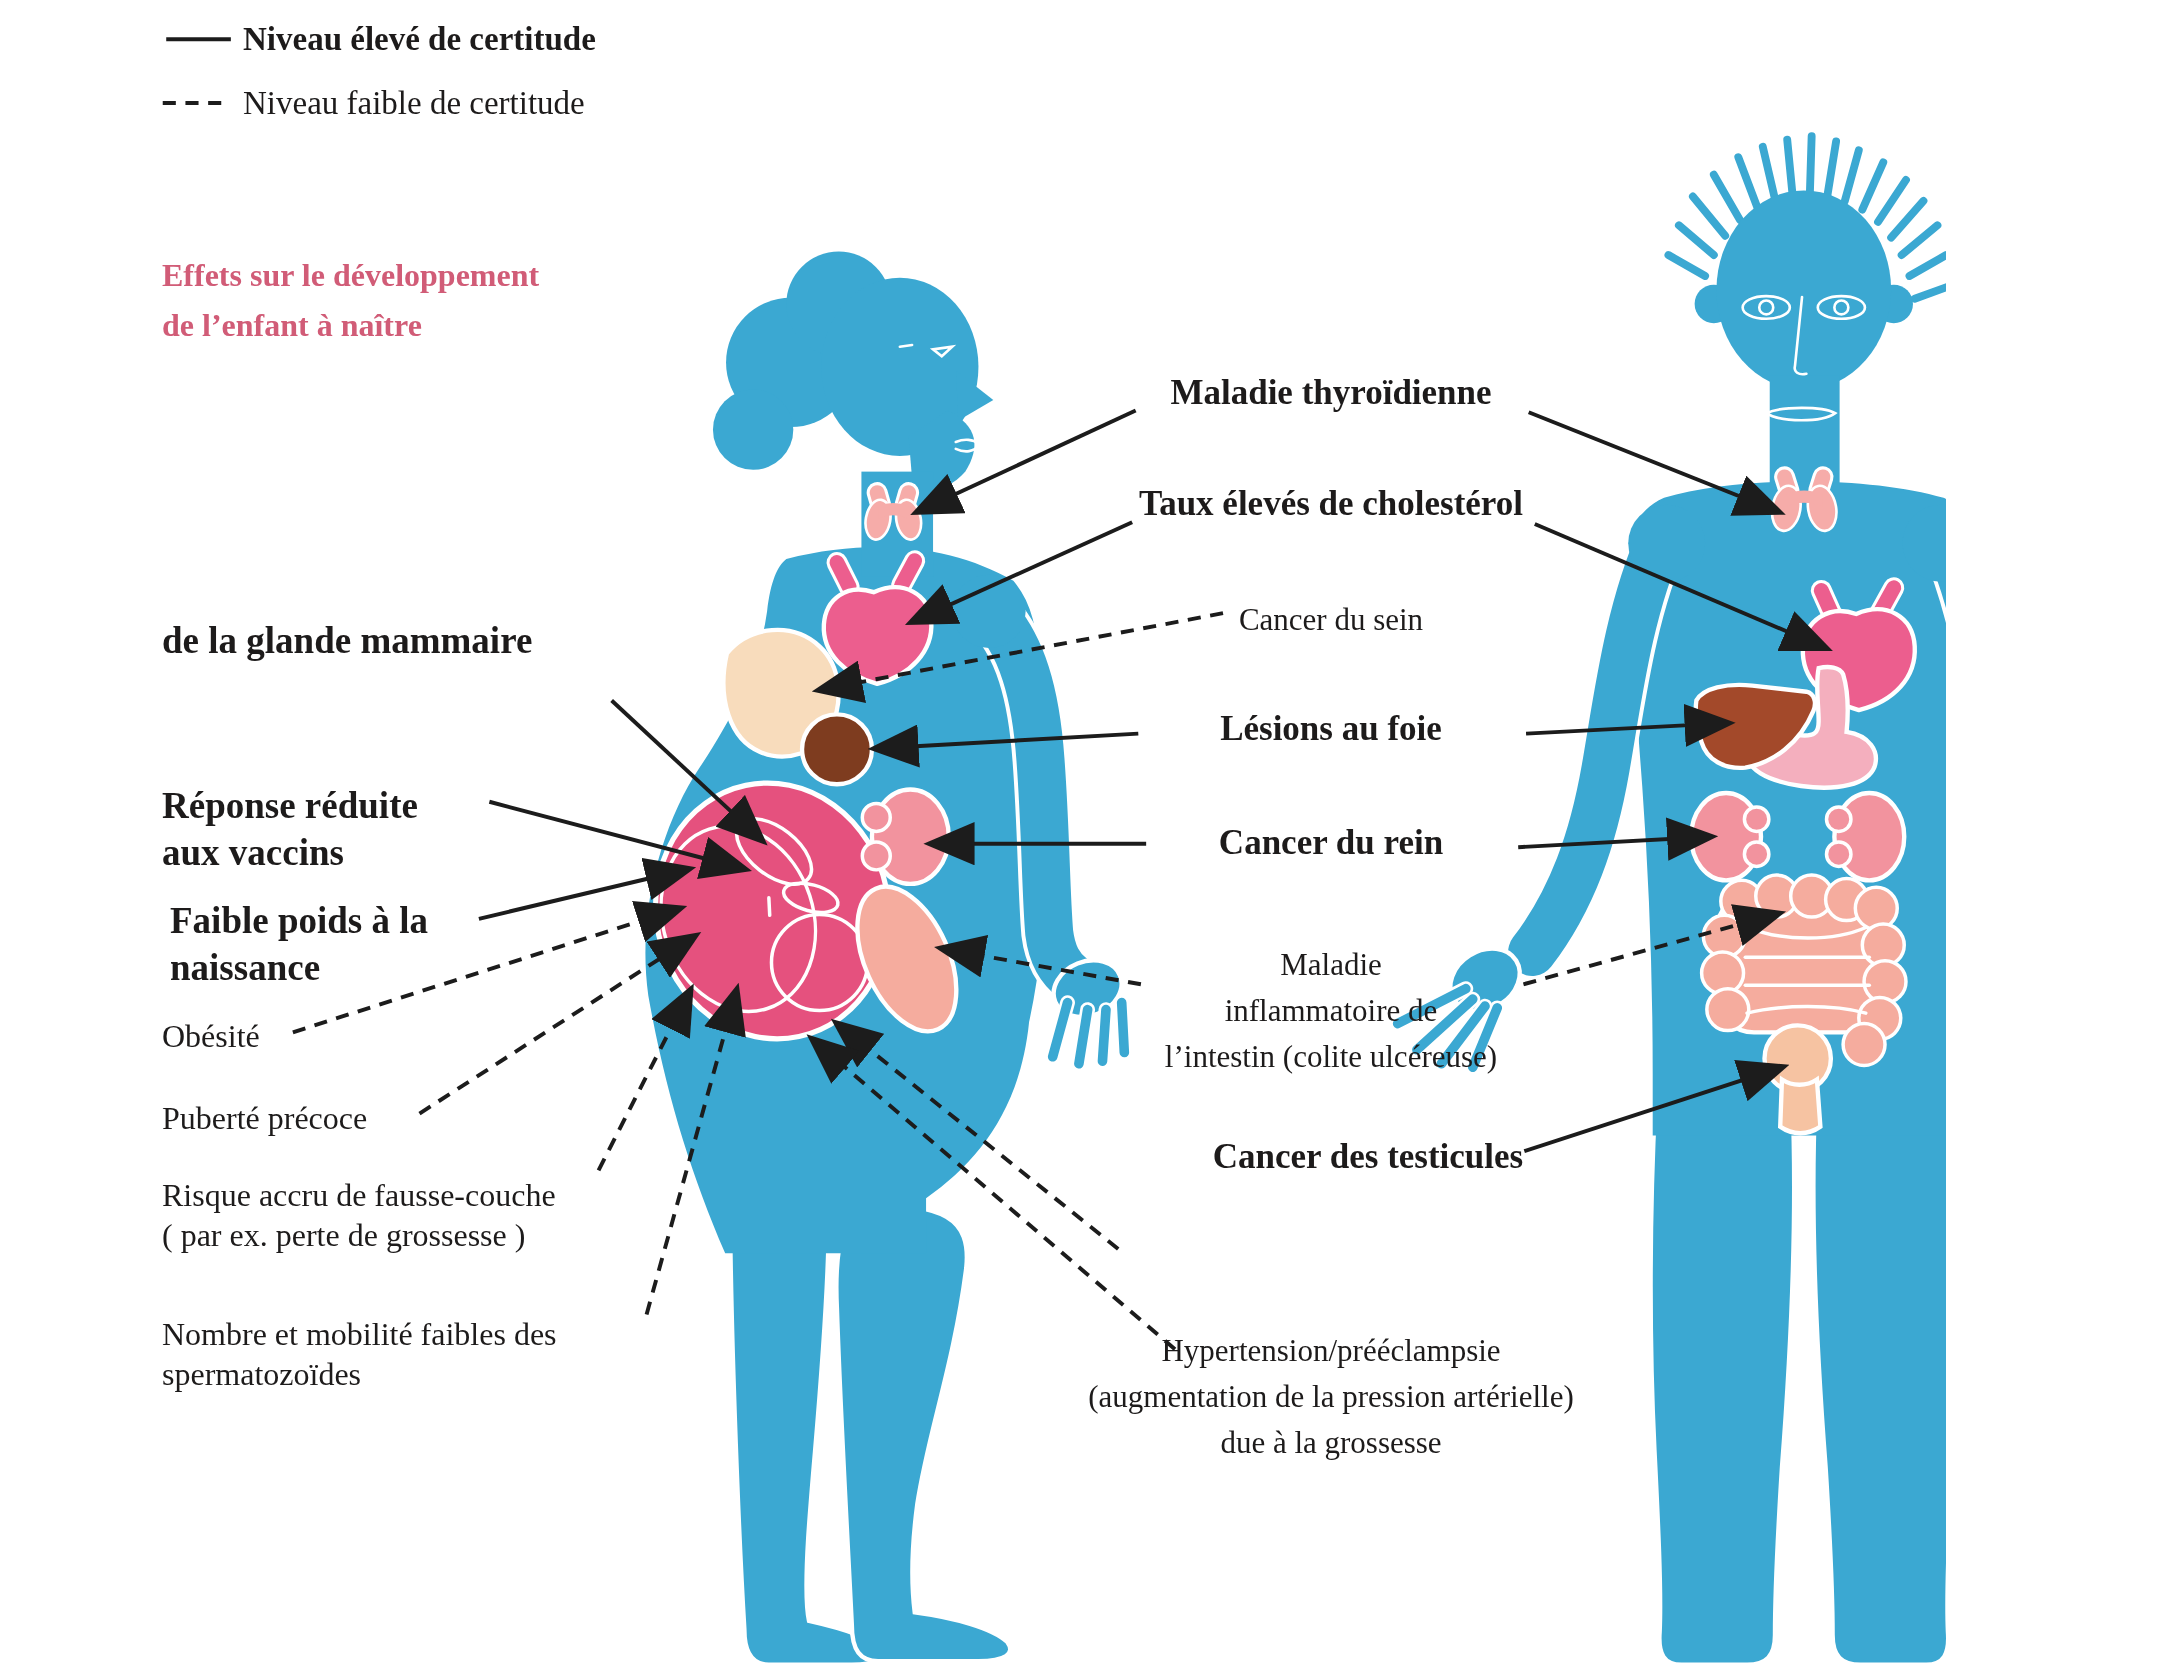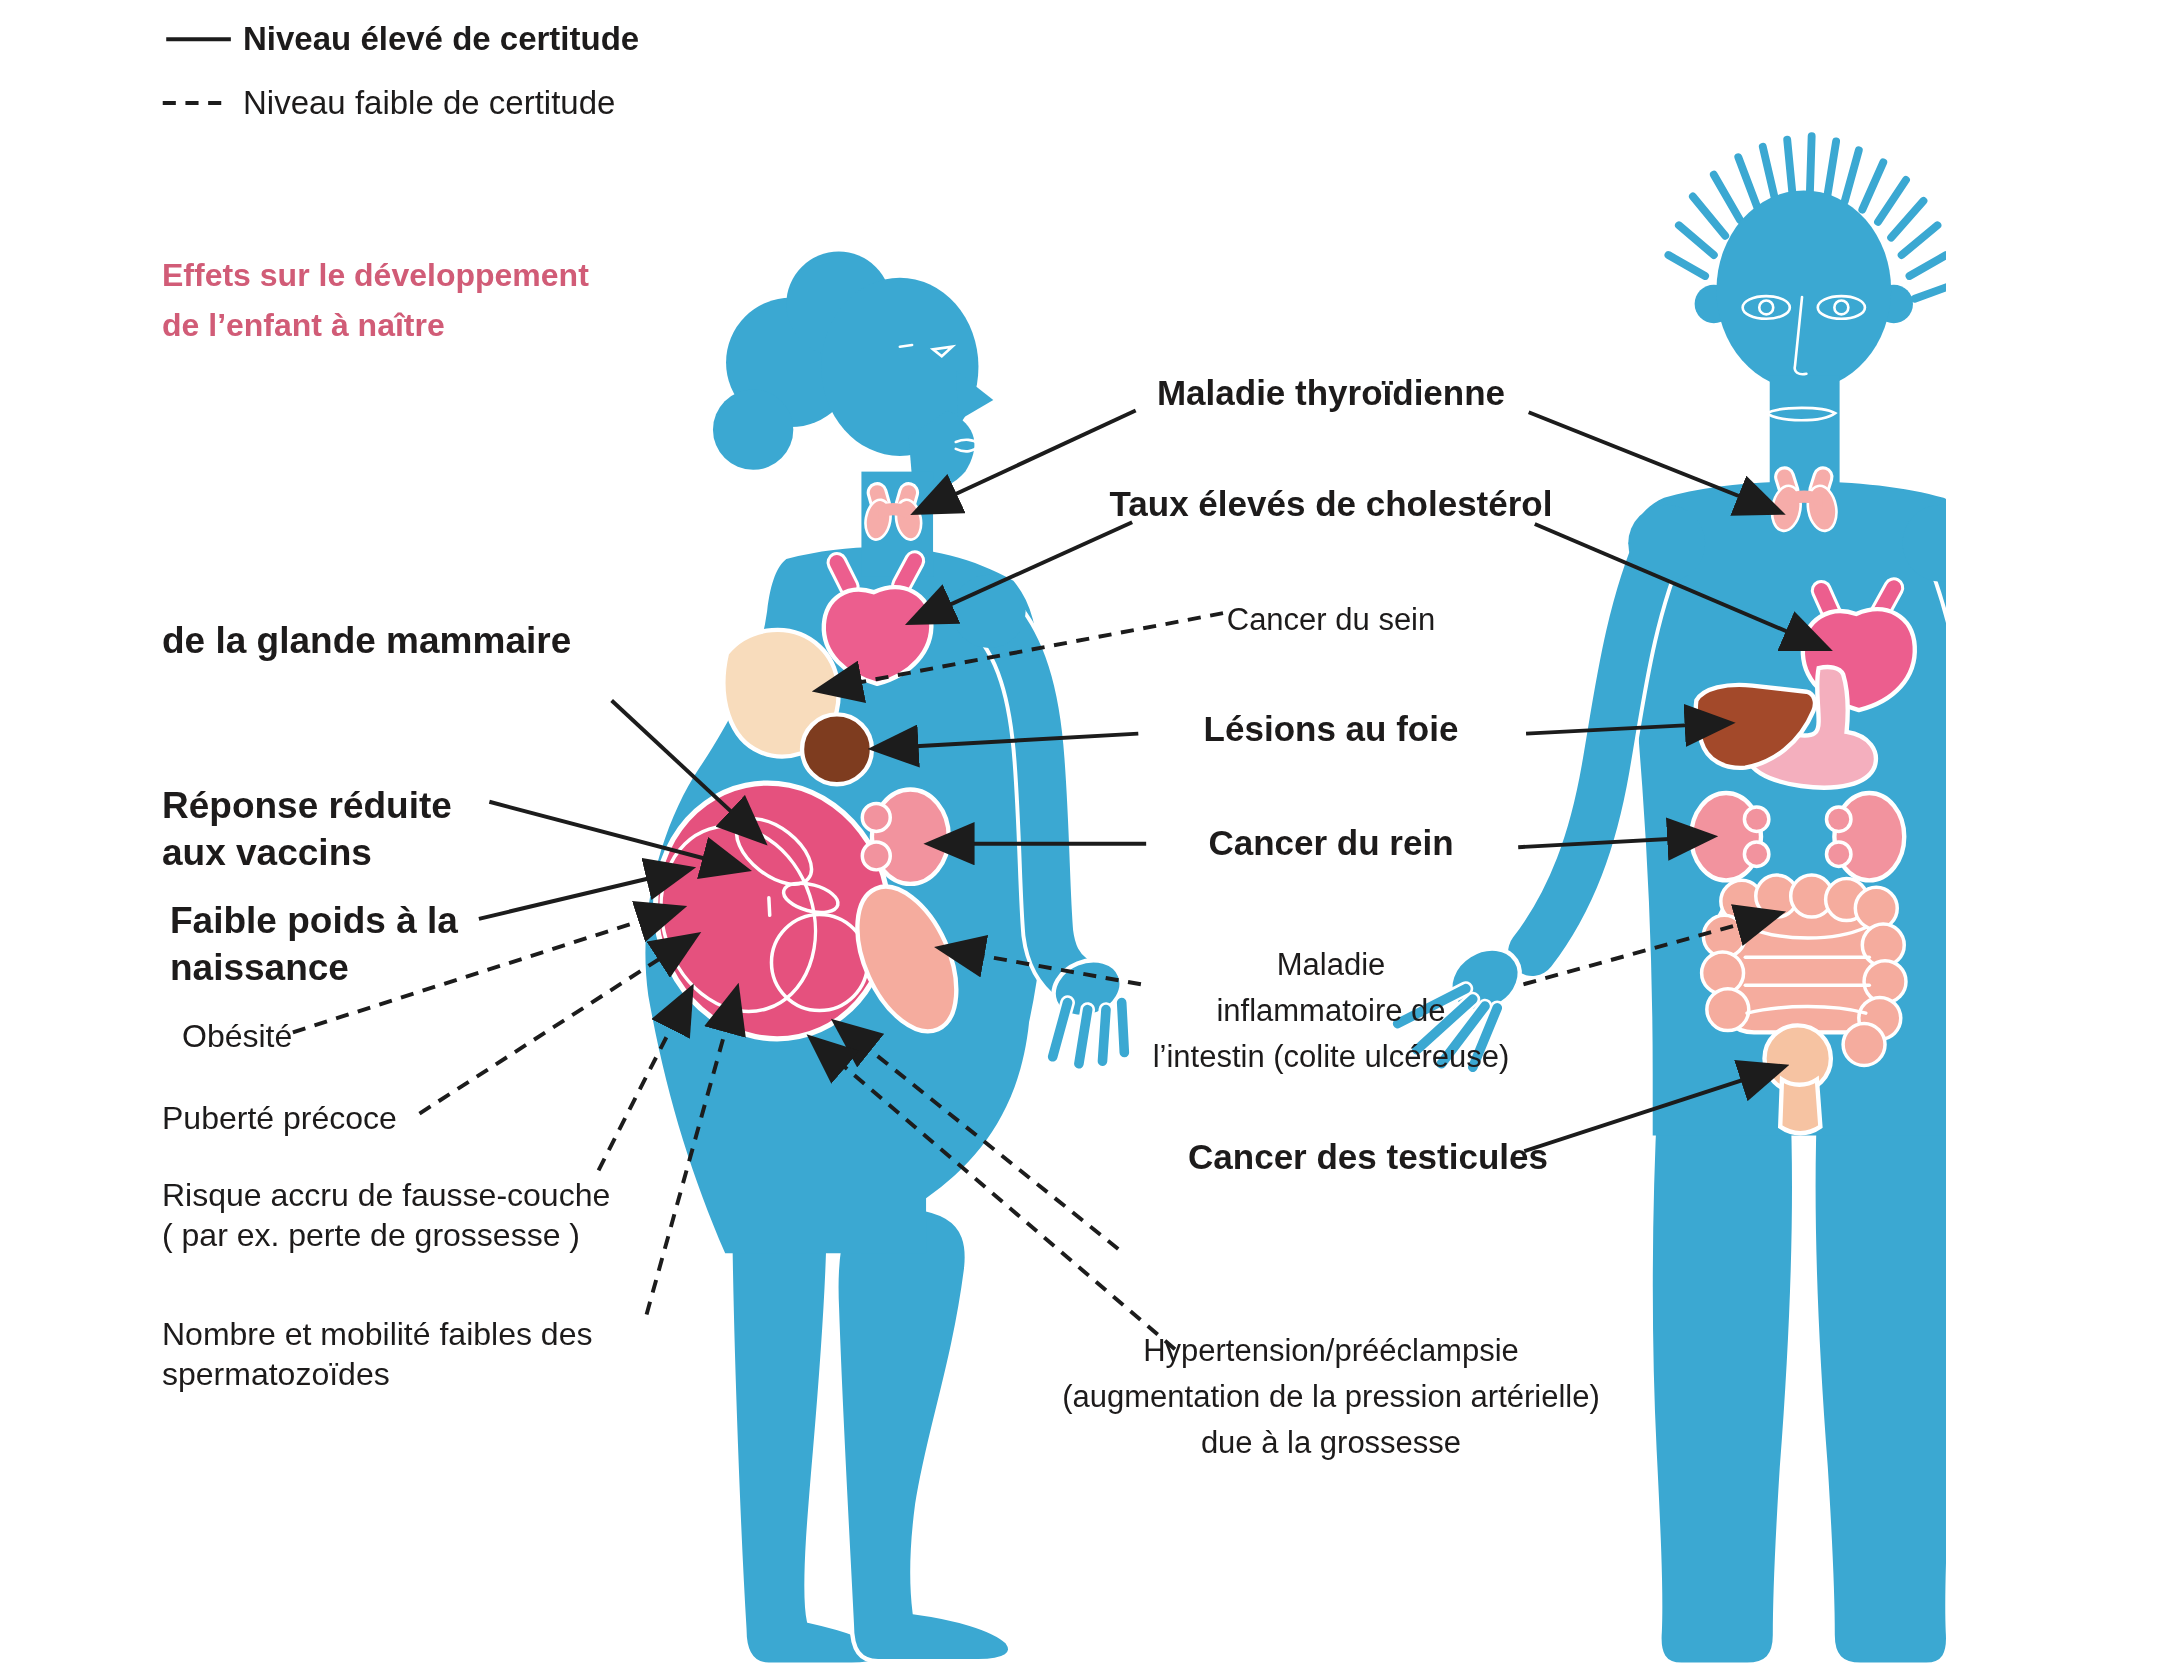--- a/index.html
+++ b/index.html
@@ -1,17 +1,17 @@
 <!DOCTYPE html>
 <html style="--body_blue: #3BA8D2; --heading_pink: #D15C77; --heart_pink: #EC5E8E; --uterus_pink: #E5517E; --thyroid_pink: #F6ACA9; --kidney_pink: #F2939E; --intestine_salmon: #F5AC9E; --stomach_pink: #F4AFBE; --fetus_beige: #F7CFA8; --breast_beige: #F8DCBC; --liver_brown: #A3492A; --circle_brown: #7E3C1F; --genital_peach: #F6C3A2; --line_black: #1C1C1C; --text_black: #1D1B1B;font-size:14px"><head>
 <meta charset="utf-8">
 <style>
   html,body{margin:0;padding:0;background:#fff;}
   .canvas{position:relative;width:1946px;height:1676px;background:#fff;overflow:hidden;
-          font-family:Liberation Sans, sans-serif;color:var(--text_black,#1d1b1b);}
+          font-family:Liberation Serif, serif;color:var(--text_black,#1d1b1b);}
   svg{position:absolute;left:0;top:0;}
   .lbl{position:absolute;white-space:nowrap;}
   .lbl .ln{display:block;}
   .bold{font-weight:700;}
   .mid{transform:translateX(-50%);text-align:center;}
   .sz-b{font-size:35px;line-height:44px;}
   .sz-r{font-size:31px;line-height:46px;}
   .sz-lb{font-size:37px;line-height:47px;}
   .sz-lr{font-size:32px;line-height:40px;}
   .legend-t{font-size:33px;line-height:42px;}
@@ -293,21 +293,21 @@
       <span class="ln">de la glande mammaire</span>
   </div>
   <div class="lbl sz-lb bold" style="left:162px;top:782px;">
     <span class="ln">Réponse réduite</span>
       <span class="ln">aux vaccins</span>
   </div>
   <div class="lbl sz-lb bold" style="left:170px;top:897px;">
     <span class="ln">Faible poids à la</span>
       <span class="ln">naissance</span>
   </div>
-  <div class="lbl sz-lr" style="left:162px;top:1016px;margin-left:20px;"><span>Obésité</span></div>
+  <div class="lbl sz-lr" style="left:162px;top:1016px;"><span>Obésité</span></div>
   <div class="lbl sz-lr" style="left:162px;top:1098px;"><span>Puberté précoce</span></div>
   <div class="lbl sz-lr" style="left:162px;top:1175px;">
     <span class="ln">Risque accru de fausse-couche</span>
       <span class="ln">( par ex. perte de grossesse )</span>
   </div>
   <div class="lbl sz-lr" style="left:162px;top:1314px;">
     <span class="ln">Nombre et mobilité faibles des</span>
       <span class="ln">spermatozoïdes</span>
   </div>
 

